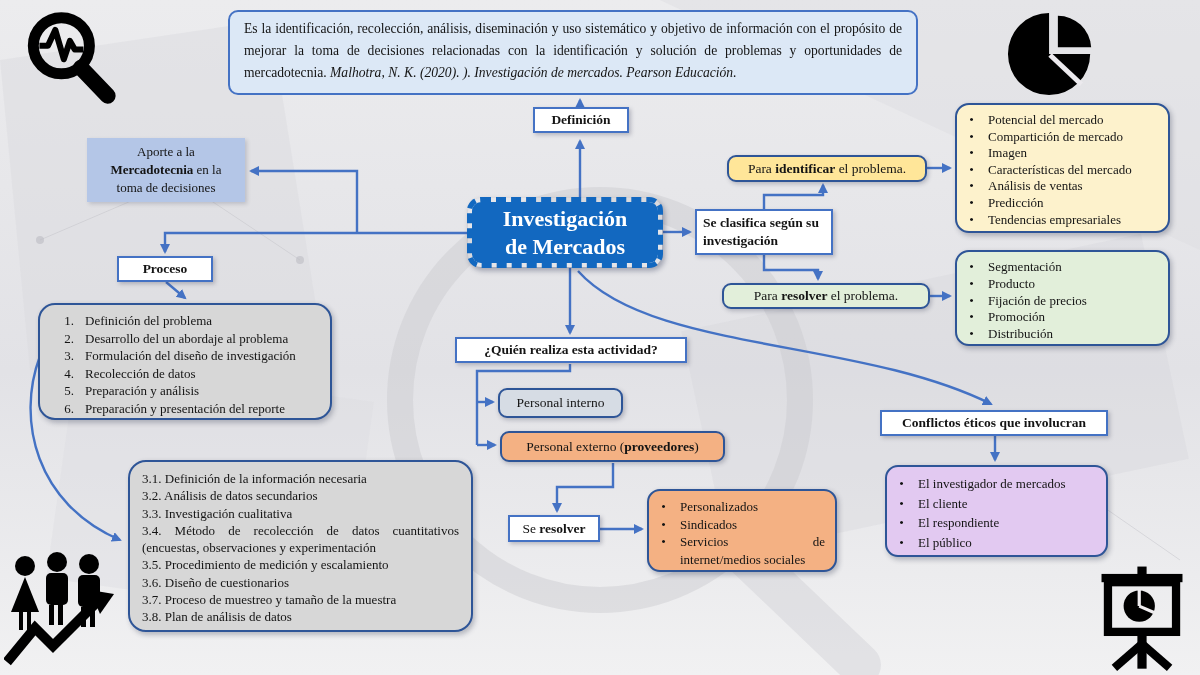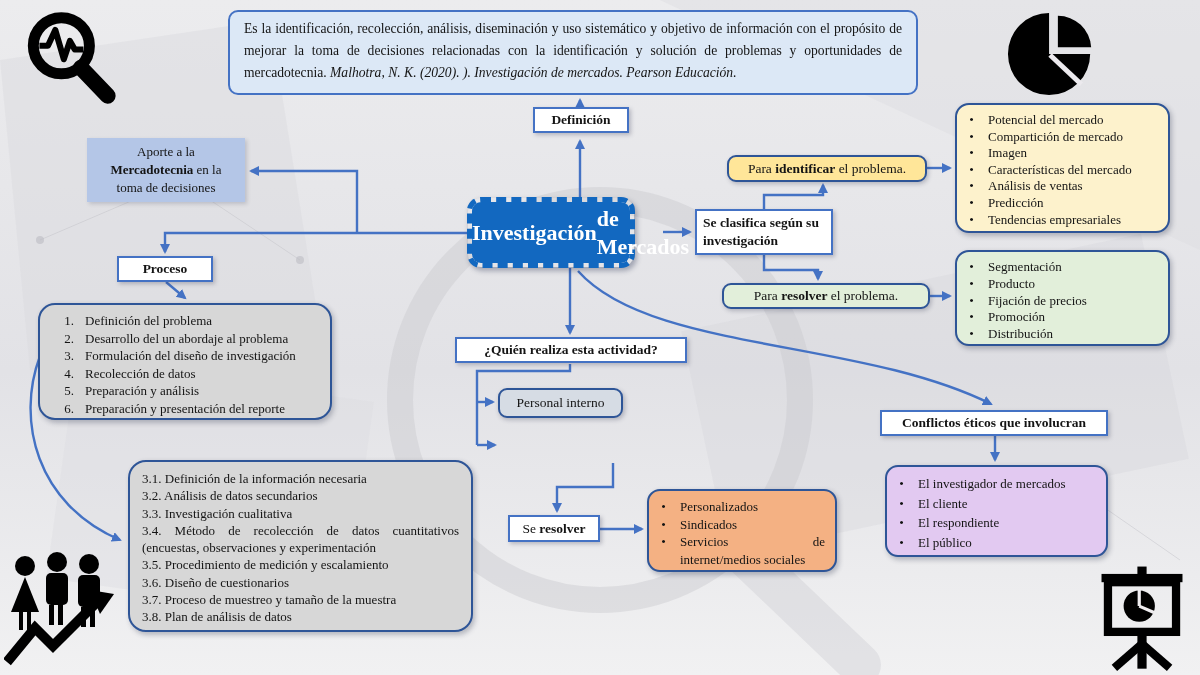--- a/index.html
+++ b/index.html
@@ -19,23 +19,23 @@
     display:flex;align-items:center;justify-content:center;
     font-size:13.5px;box-shadow:1.5px 2px 4px rgba(50,55,80,.28);line-height:1.3}
   .bold{font-weight:700}
   .rounded{border-radius:9px;border-color:var(--border-dark)}
 
   .defbox{left:228px;top:10px;width:690px;height:85px;background:var(--def-fill);
     border:2px solid var(--accent);border-radius:10px;padding:6px 14px;
     font-size:13.6px;line-height:1.62;text-align:justify}
   .cite{font-style:italic}
 
-  .center-node{left:467px;top:197px;width:168px;height:71px;background:var(--center-blue);
+  .center-node{left:467px;top:197px;width:196px;height:71px;background:var(--center-blue);
     background-clip:padding-box;border:5px dashed var(--center-blue);border-radius:14px;
-    display:flex;align-items:center;justify-content:flex-start;
+    display:flex;flex-direction:column;align-items:center;justify-content:center;
     color:#fff;font-weight:700;font-size:22px;line-height:1.25;
     box-shadow:2px 3px 5px rgba(40,50,80,.35)}
 
   .aporte{left:87px;top:138px;width:158px;height:64px;background:var(--periwinkle);
     display:flex;align-items:center;justify-content:center;text-align:center;
     font-size:13px;line-height:1.4;padding:4px 10px;box-shadow:1.5px 2px 4px rgba(50,55,80,.2)}
 
   .listbox{position:absolute;border:2px solid var(--border-dark);border-radius:14px;
     font-size:13px;box-shadow:2px 2.5px 5px rgba(50,55,80,.3);padding:7px 10px}
   .gray{background:var(--gray-fill)}
@@ -277,20 +277,23 @@
   </div>
 
   <div class="box bold" style="left:455px;top:337px;width:232px;height:26px">
     <span>¿Quién realiza esta actividad?</span>
   </div>
 
   <div class="box rounded" style="left:498px;top:388px;width:125px;height:30px;background:var(--steel)">
     <span>Personal interno</span>
   </div>
 
+  <div class="box rounded" style="left:500px;top:431px;width:225px;height:31px;background:var(--orange)">
+    <span><span>Personal externo (</span><b>proveedores</b><span>)</span></span>
+  </div>
 
   <div class="box" style="left:508px;top:515px;width:92px;height:27px">
     <span><span>Se </span><b>resolver</b></span>
   </div>
 
   <div class="listbox lh5" style="left:647px;top:489px;width:190px;height:83px;background:var(--orange);border-radius:13px">
     <div class="b-row">
         <span class="d">•</span>
         <span class="t">Personalizados</span>
       </div>

